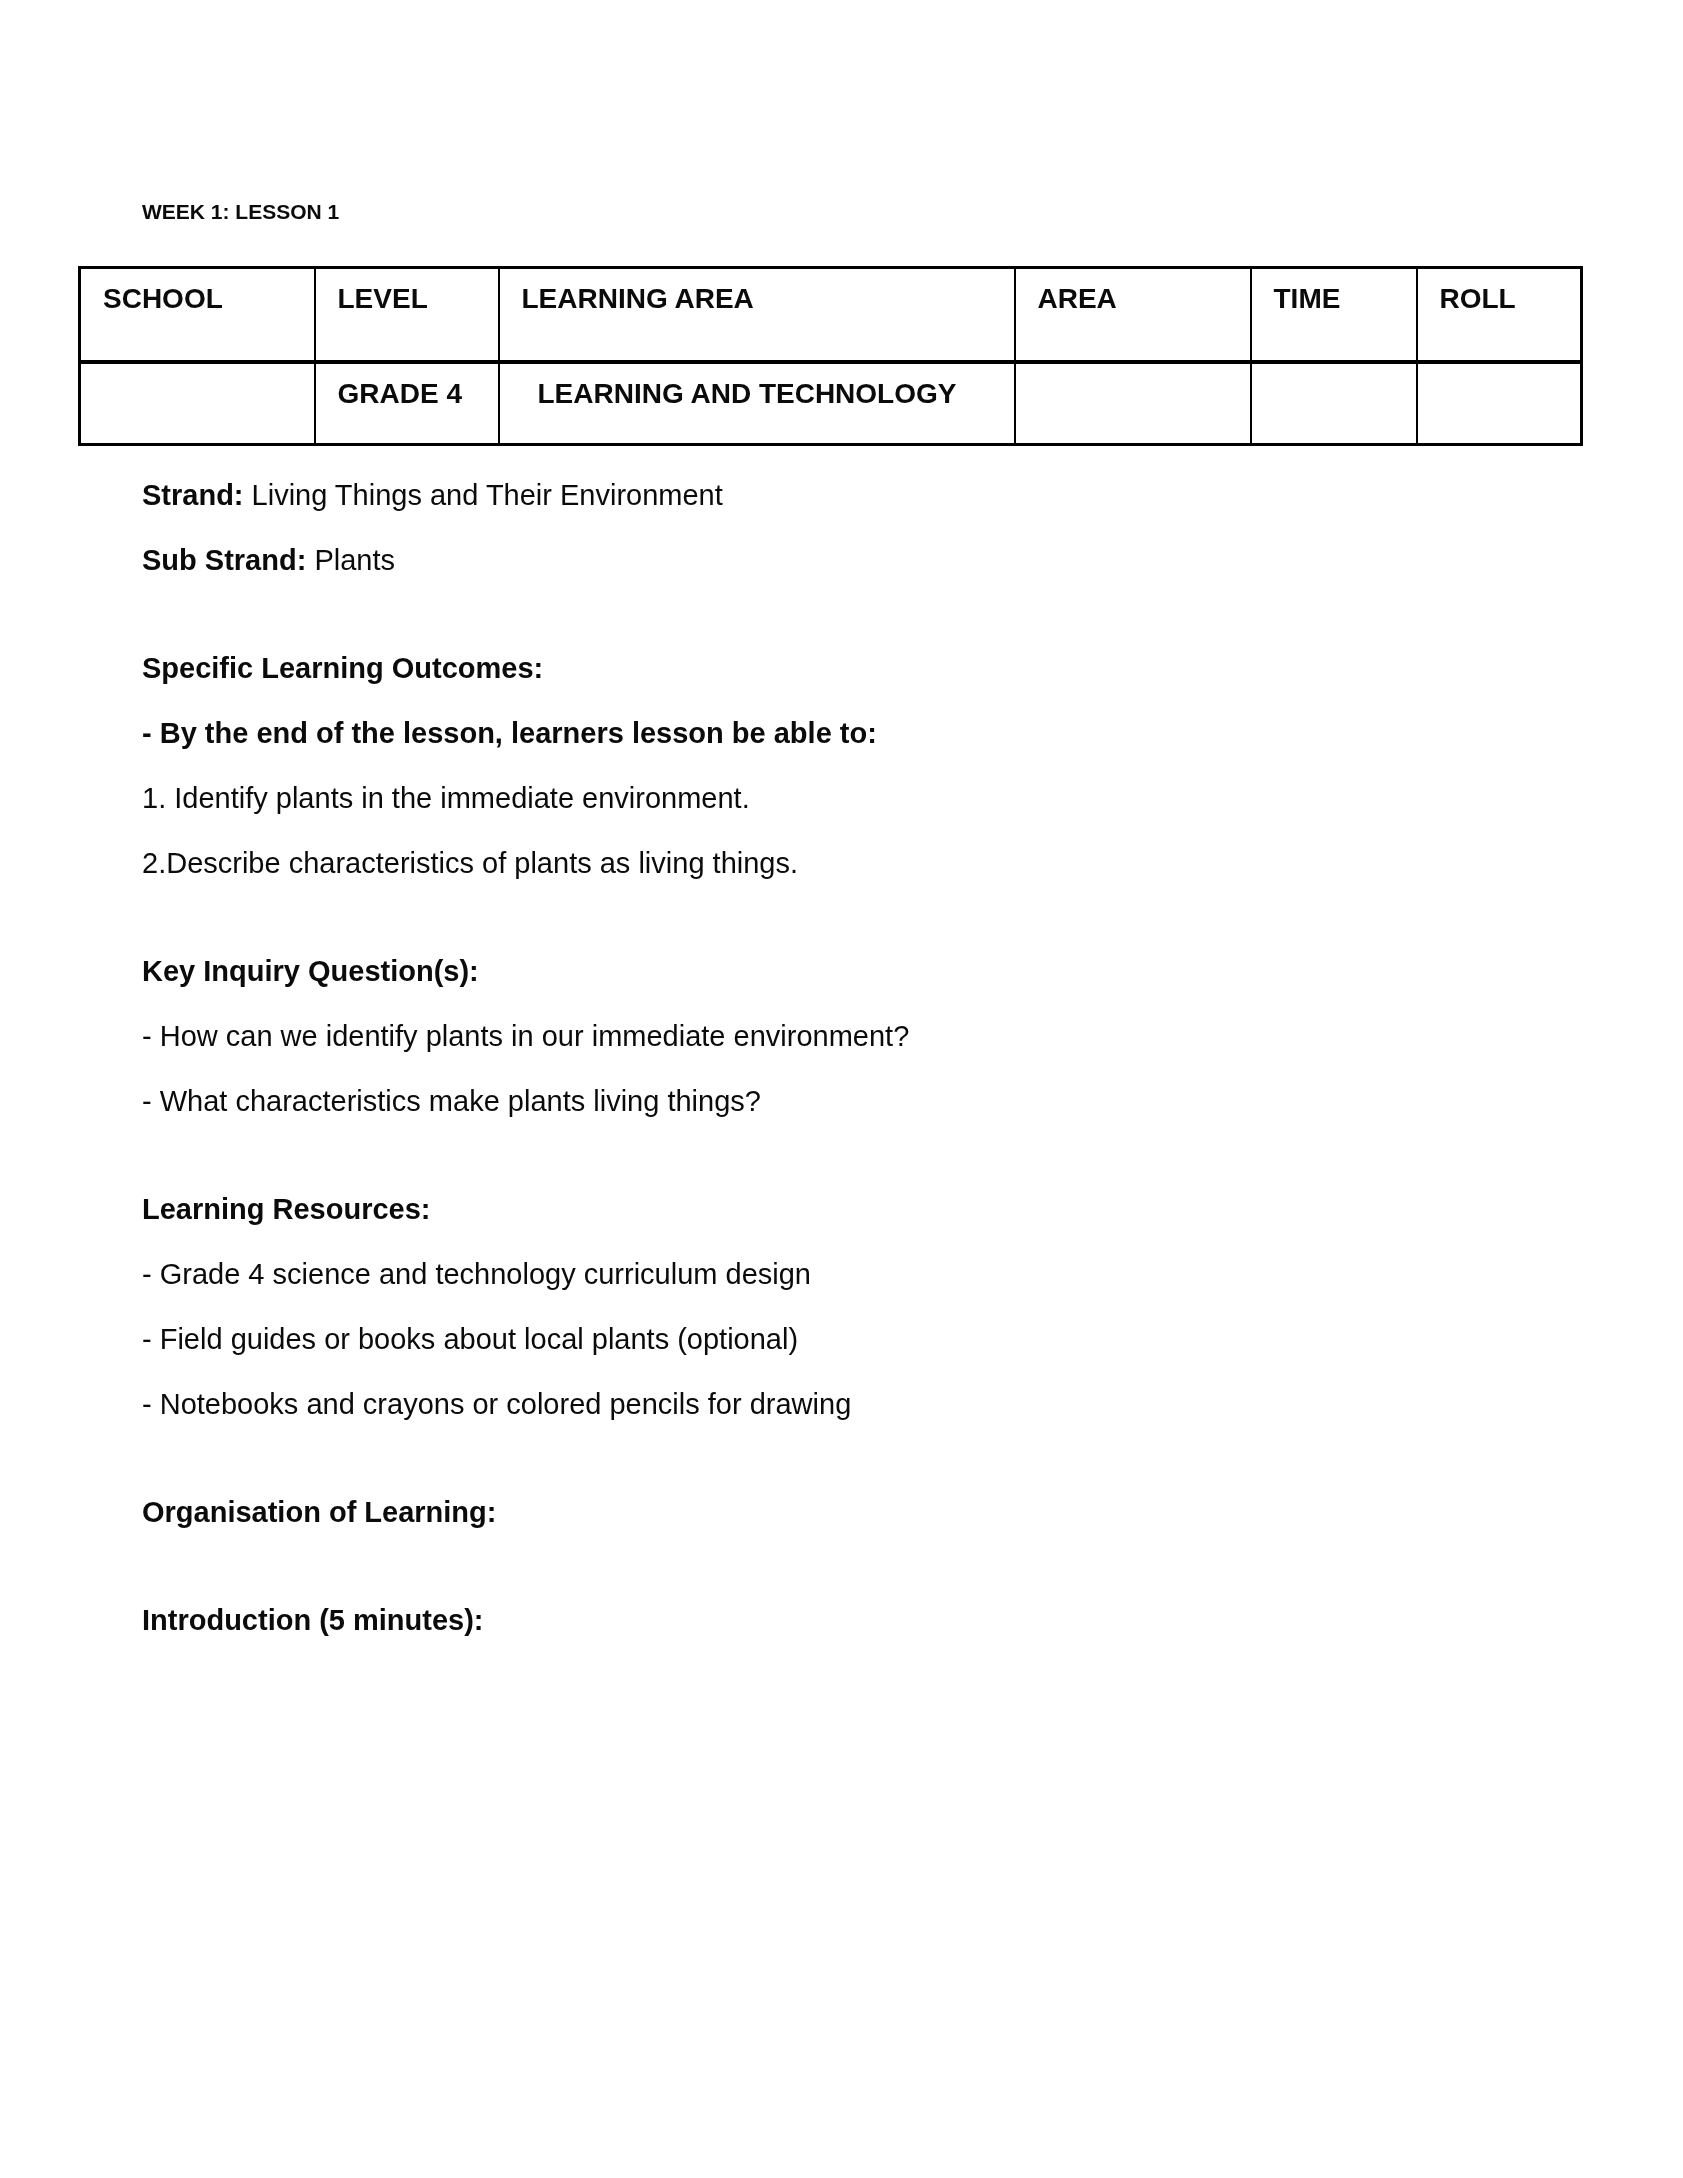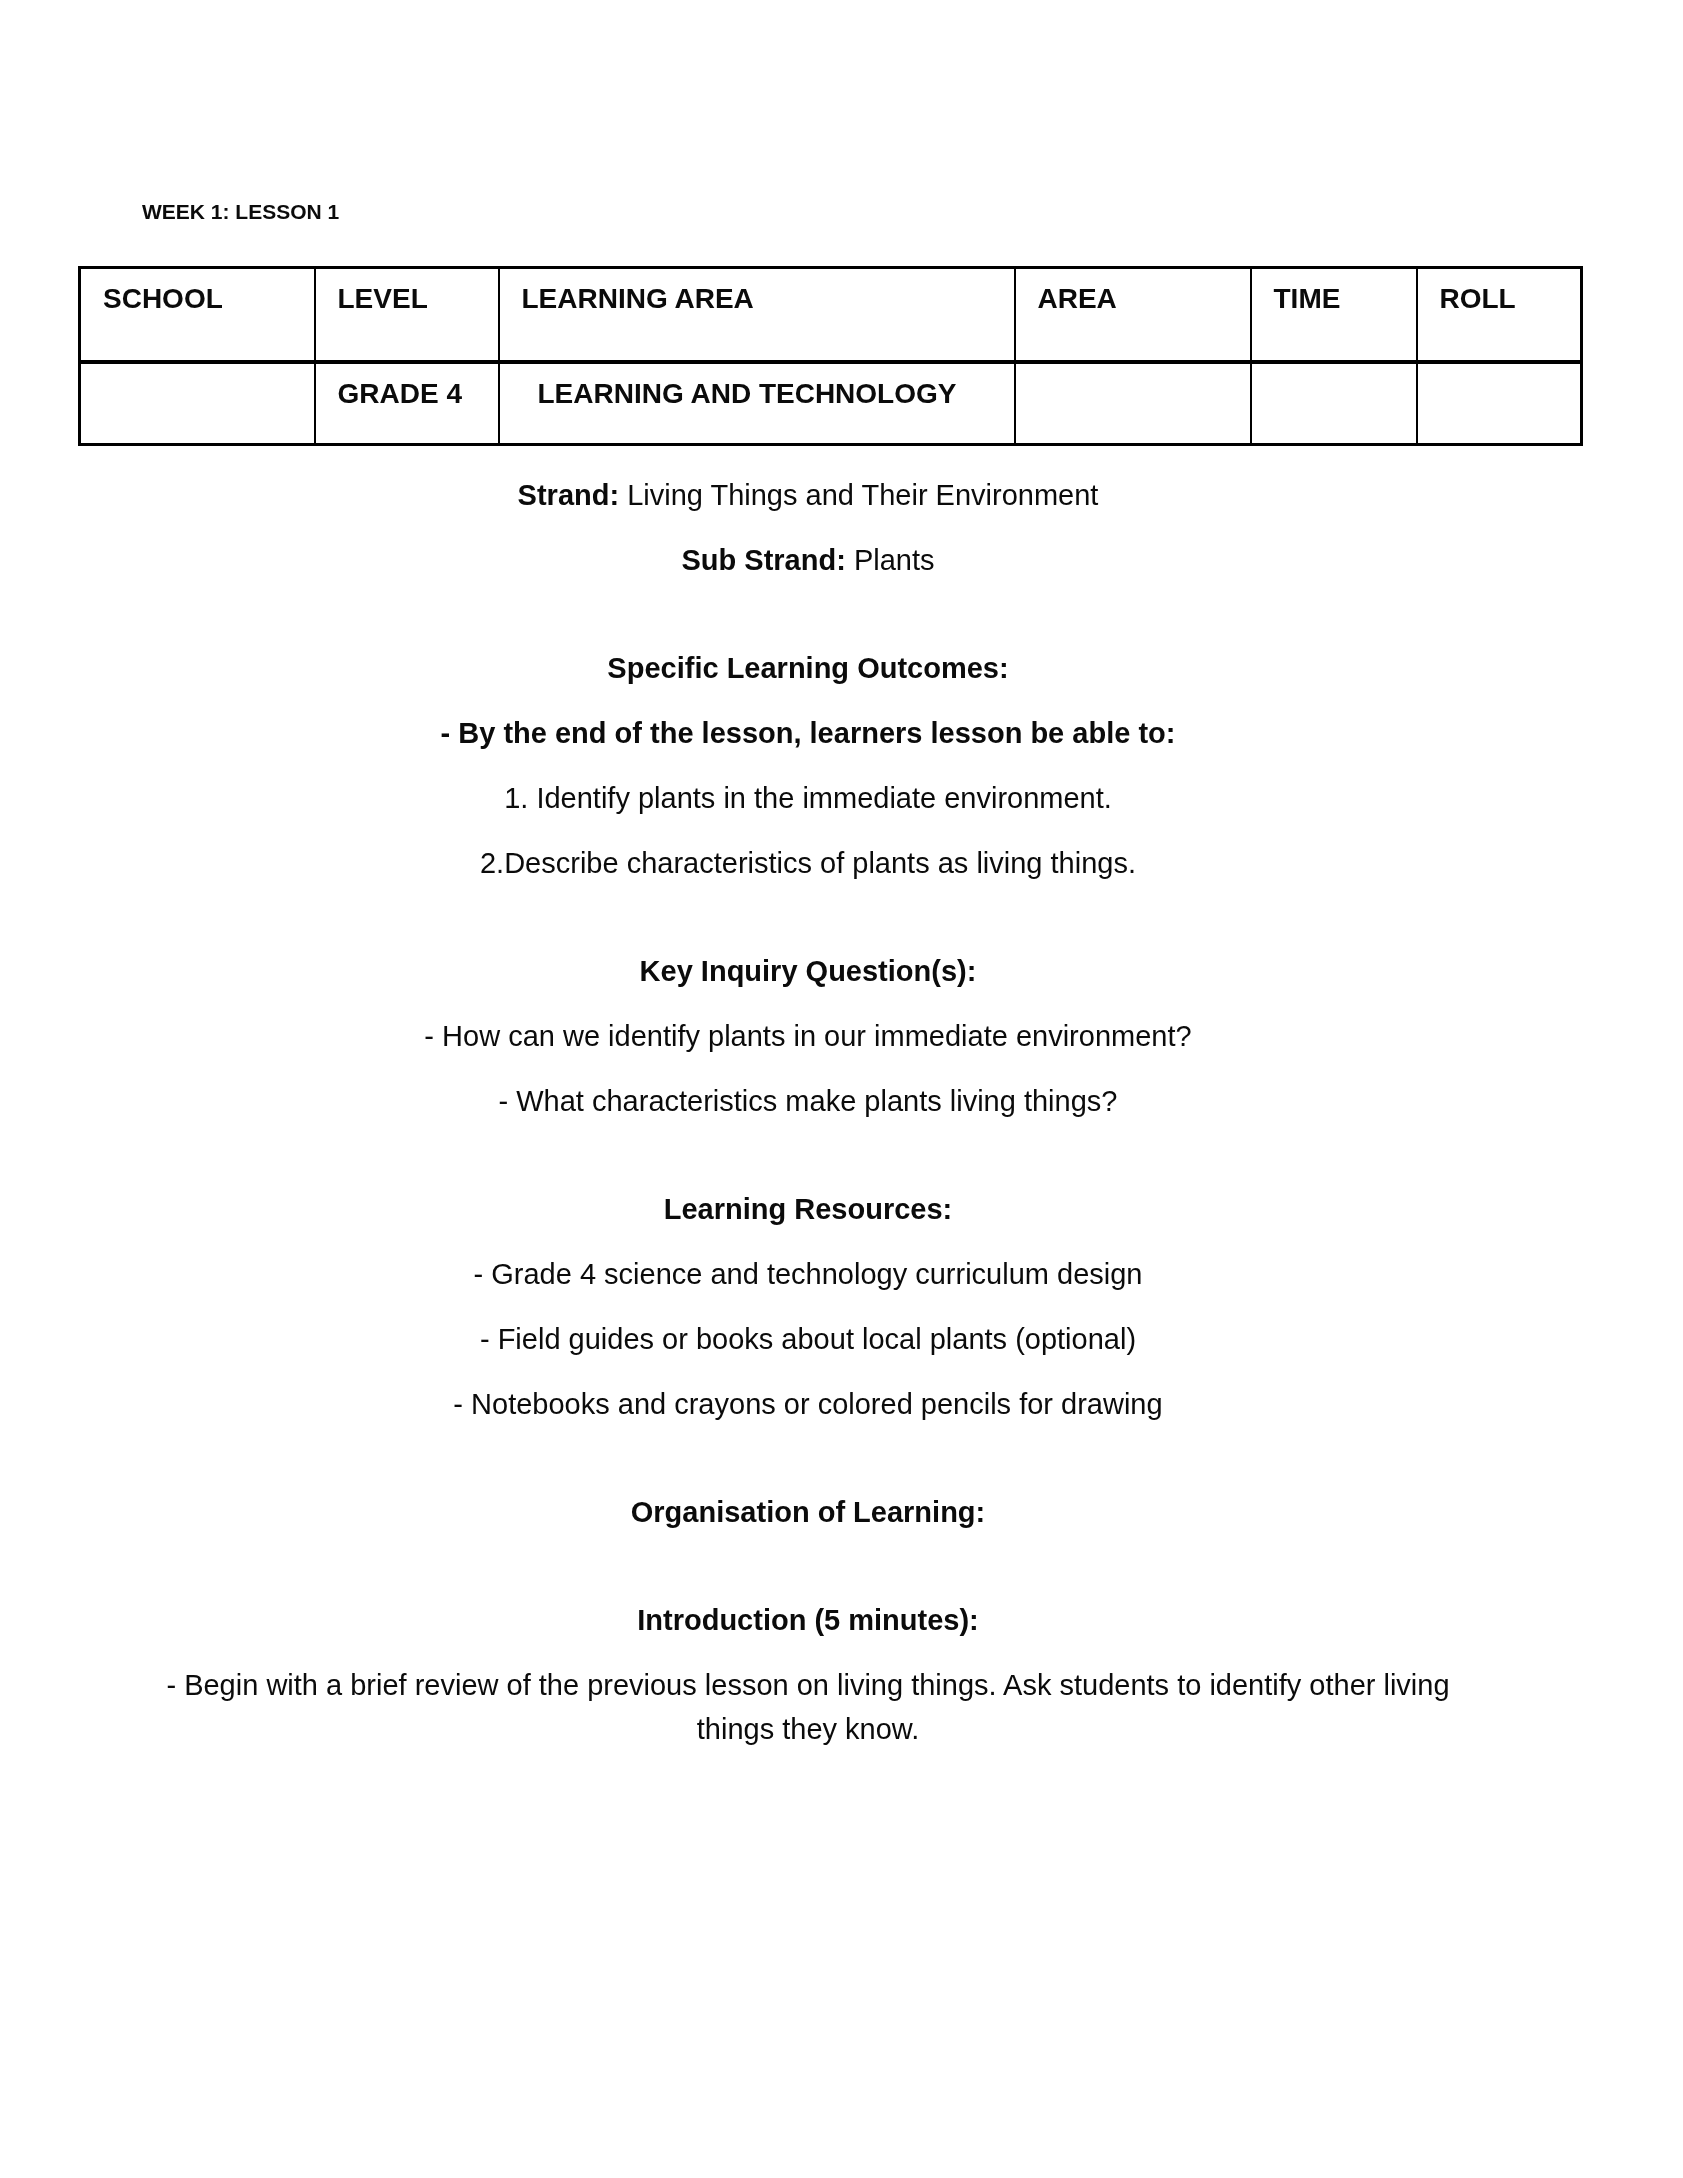--- a/index.html
+++ b/index.html
@@ -13,21 +13,20 @@
     font-family: "Liberation Sans", "DejaVu Sans", sans-serif;
     color: #0b0b0b;
     position: relative;
     overflow: hidden;
   }
   .page {
     padding: 190px 198px 0 142px;
   }
   .content {
     max-width: 1332px;
-    text-align: center;
   }
   .title {
     font-size: 21px;
     font-weight: bold;
     line-height: 44px;
     margin: 0 0 0 0;
   }
   table.info {
     border-collapse: collapse;
     table-layout: fixed;
@@ -131,17 +130,16 @@
     <p class="para">- What characteristics make plants living things?</p>
 
     <p class="para bold mt">Learning Resources:</p>
     <p class="para">- Grade 4 science and technology curriculum design</p>
     <p class="para">- Field guides or books about local plants (optional)</p>
     <p class="para">- Notebooks and crayons or colored pencils for drawing</p>
 
     <p class="para bold mt">Organisation of Learning:</p>
 
     <p class="para bold mt">Introduction (5 minutes):</p>
-    <p class="para">- Begin with a brief review of the previous lesson on living things. Ask students to identify other living things they know.</p>
 
   </div>
 </div>
 
 
 </body></html>

